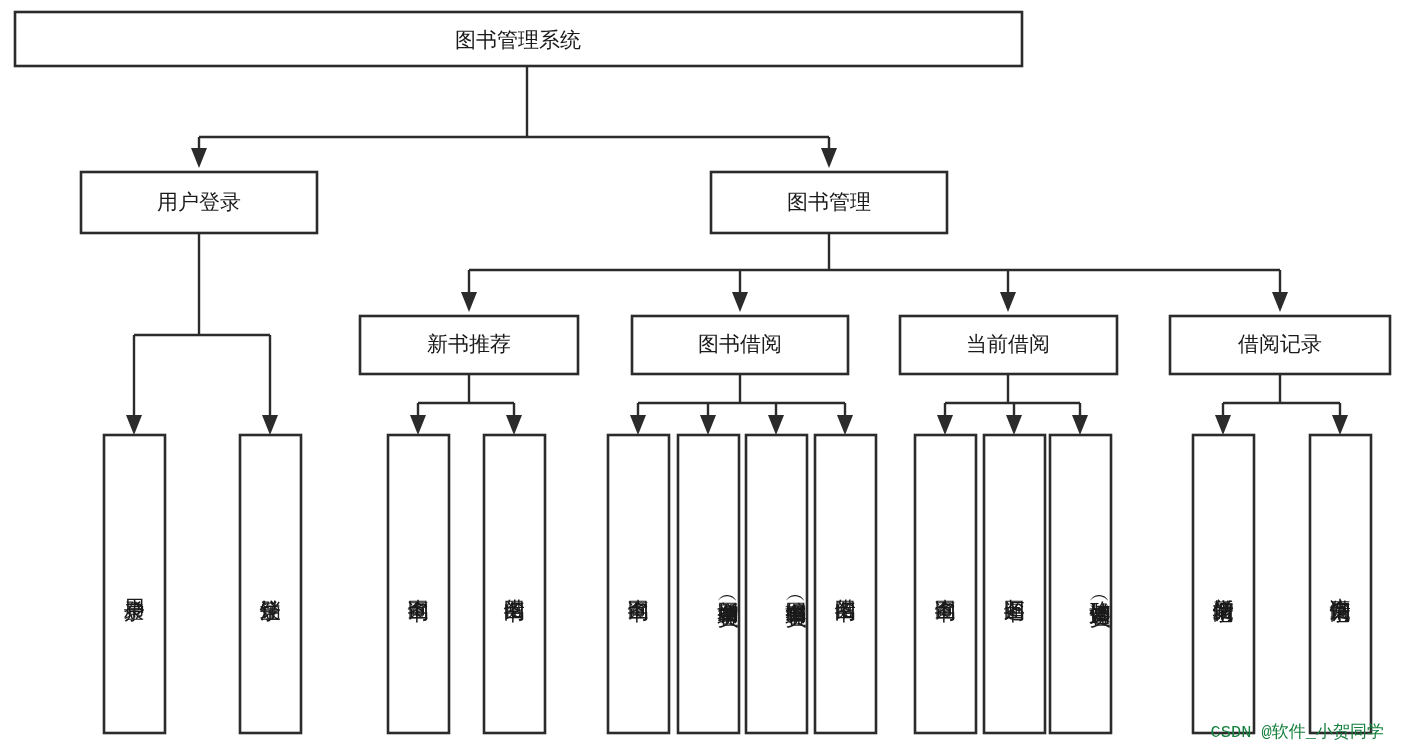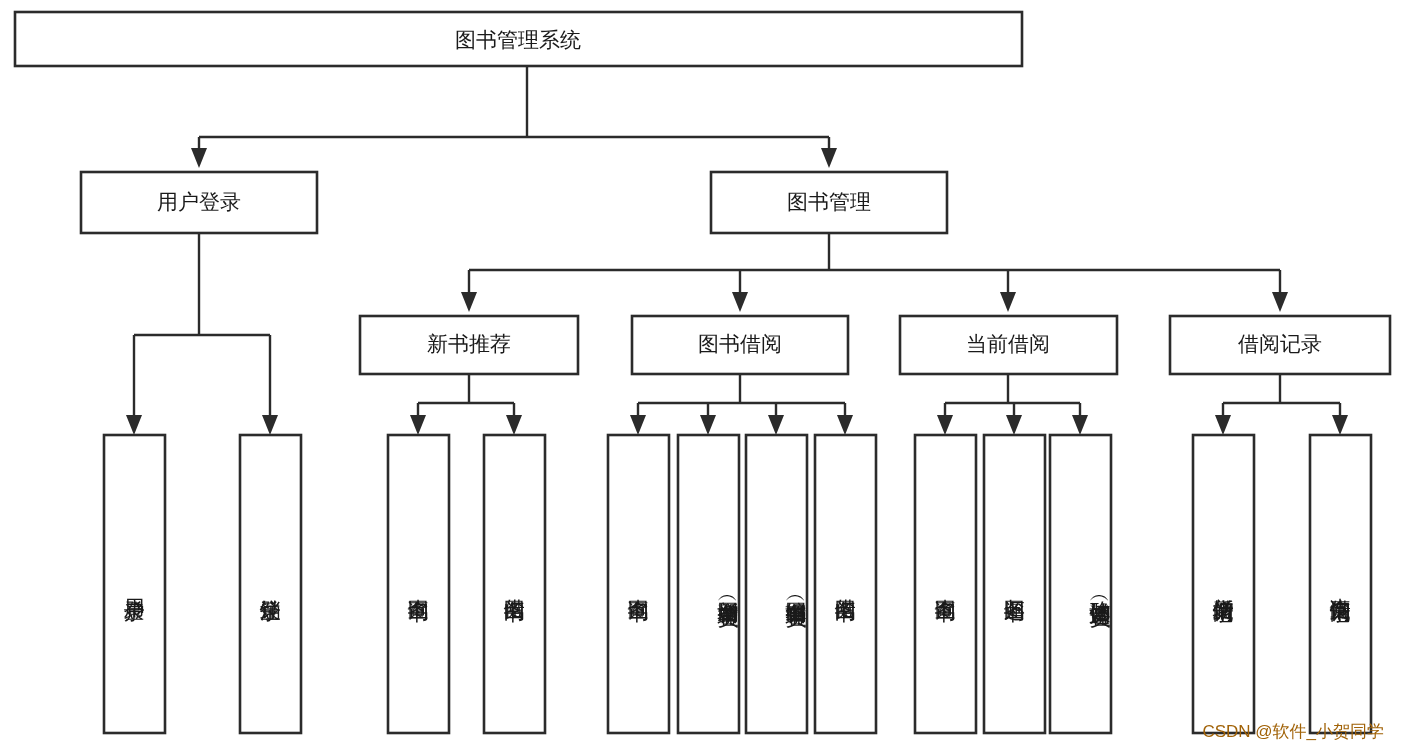--- a/index.html
+++ b/index.html
@@ -61,23 +61,23 @@
     align-items: center;
     justify-content: center;
     white-space: nowrap;
     pointer-events: none;
     user-select: none;
   }
   .watermark {
     position: absolute;
     right: 8px;
     bottom: 4px;
-    font-family: Liberation Sans, sans-serif;
+    font-family: Liberation Mono, monospace;
     font-size: 17px;
-    color: #a16207;
+    color: #15803d;
     white-space: nowrap;
     user-select: none;
   }
 </style>
 </head>
 <body>
 
 <div id="diagram-root">
 
   <svg id="flow-svg" viewBox="0 0 1405 747" xmlns="http://www.w3.org/2000/svg">

